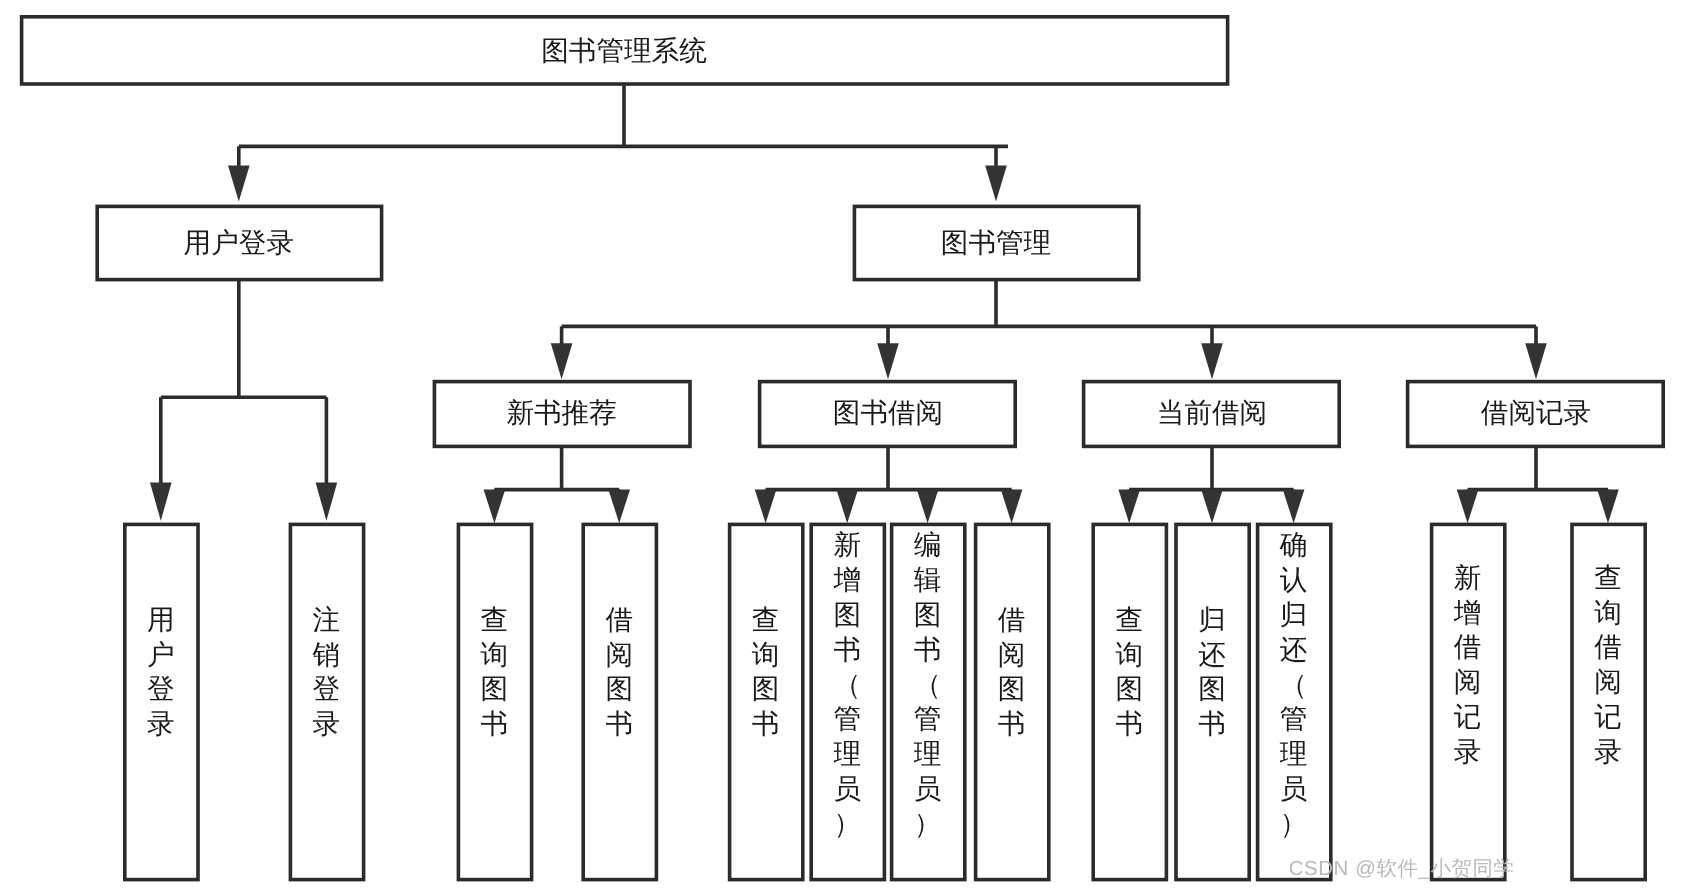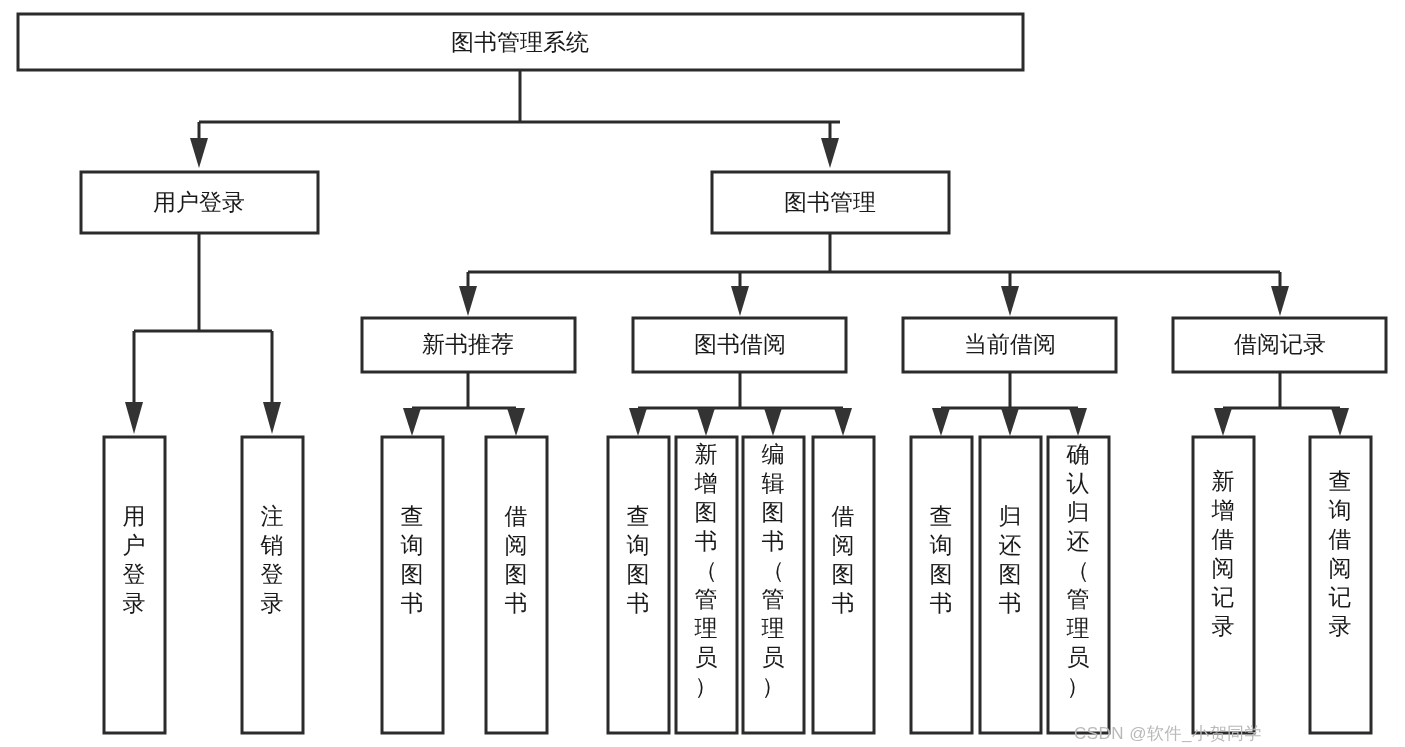--- a/index.html
+++ b/index.html
@@ -51,21 +51,21 @@
   }
   .node-label-v {
     font-family: "Liberation Sans", "DejaVu Sans", sans-serif;
     font-size: 23px;
     fill: #1a1a1a;
     text-anchor: middle;
   }
   .watermark {
     position: absolute;
     right: 8px;
-    bottom: 2px;
+    bottom: 12px;
     font-family: "Liberation Sans", "DejaVu Sans", sans-serif;
     font-size: 17px;
     color: #b9b9b9;
     letter-spacing: 0.5px;
     white-space: nowrap;
     user-select: none;
   }
 </style>
 </head>
 <body>

